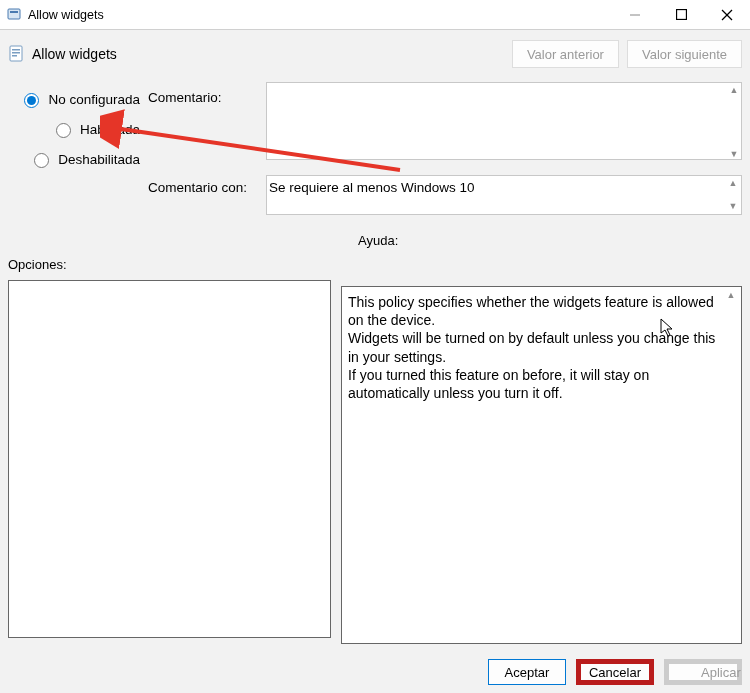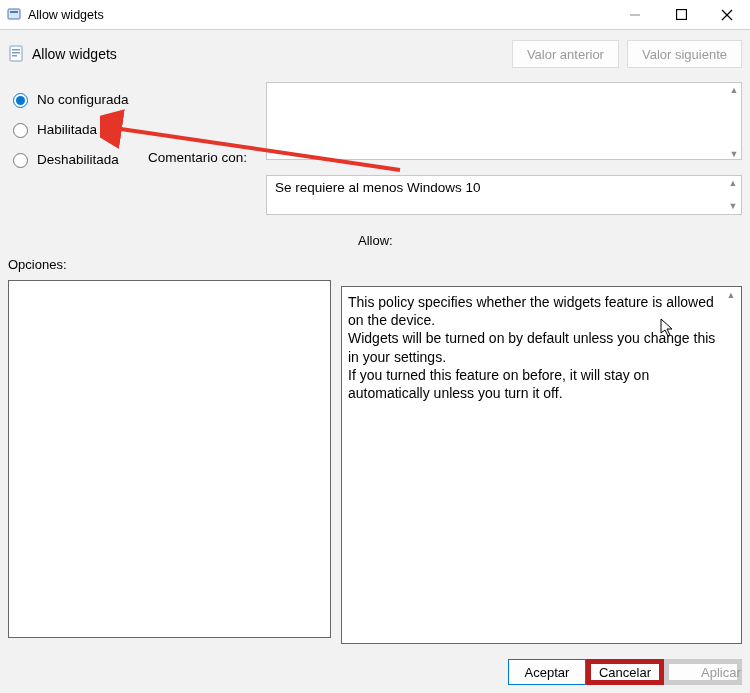--- a/index.html
+++ b/index.html
@@ -17,41 +17,41 @@
 
     
     .header-row { height: 48px; display: flex; align-items: center; padding: 8px 0; }
     .header-row .doc-icon { width: 18px; height: 18px; margin-right: 6px; display: inline-flex; align-items: center; justify-content: center; }
     .header-row .doc-title { flex: 1; font-size: 14px; }
     .nav-btn { height: 28px; padding: 0 14px; background: #fdfdfd; border: 1px solid #ddd; color: #9a9a9a; margin-left: 8px; font-size: 13px; }
 
     
     .config-top { display: flex; gap: 8px; padding: 4px 0 6px 0; }
     .radio-col { width: 132px; padding-top: 2px; }
-    .radio-row { display: flex; align-items: center; height: 30px; font-size: 13.5px; gap: 6px; }
+    .radio-row { display: flex; align-items: center; height: 30px; font-size: 13.5px; gap: 6px; justify-content: flex-end; }
     .radio-row input[type=radio] { width: 15px; height: 15px; accent-color: #0078d4; }
 
     .labels-col { width: 110px; }
     .field-label { height: 30px; display: flex; align-items: center; font-size: 13.5px; }
 
     .fields-col { flex: 1; }
     .comment-box { height: 78px; background: #fff; border: 1px solid #c8c8c8; padding: 3px 6px; font-size: 13px; resize: none; width: 100%; position: relative; }
-    .compat-box { margin-top: 12px; height: 40px; background: #fff; border: 1px solid #c8c8c8; padding: 4px 8px; display: flex; align-items: flex-start; font-size: 13.5px; position: relative; }
+    .compat-box { margin-top: 12px; height: 40px; background: #fff; border: 1px solid #c8c8c8; padding: 4px 2px; display: flex; align-items: flex-start; font-size: 13.5px; position: relative; }
     .scroll-stub { position: absolute; right: 2px; width: 12px; color: #8a8a8a; font-size: 9px; text-align: center; line-height: 1; font-family: Arial, sans-serif; }
 
     
     .mid-labels { display: flex; gap: 10px; margin-top: 12px; }
     .mid-labels div:first-child { width: 340px; margin-top: 24px; }
     .panes { display: flex; gap: 10px; margin-top: 8px; flex: 1; min-height: 0; }
     .pane { border: 1px solid #666; background: #fff; position: relative; }
     .options-pane { width: 323px; height: 358px; }
     .help-pane { flex: 1; height: 358px; padding: 6px 20px 6px 6px; font-size: 14px; line-height: 1.3; margin-top: 6px; }
 
     
-    .bottom { display: flex; justify-content: flex-end; padding: 14px 0 0 0; align-items: center; }
+    .bottom { display: flex; justify-content: flex-end; gap: 10px; padding: 14px 0 0 0; align-items: center; }
     .btn { width: 78px; height: 26px; border: 5px solid #b91c1c; background: #fdfdfd; font-size: 13px; }
     .btn.primary { border: 1.5px solid #0078d4; }
     .btn.disabled { color: #9a9a9a; border-color: #ccc; padding-left: 32px; }
 
     
     .arrow-overlay { position: absolute; left: 100px; top: 88px; pointer-events: none; }
 
     
     .cursor { position: absolute; left: 660px; top: 318px; pointer-events: none; font-size: 16px; color:#000; }
   </style>
@@ -112,41 +112,42 @@
         <input type="radio" name="state" style="">
         <span>Habilitada</span>
       </label>
       <label class="radio-row">
         <input type="radio" name="state" style="">
         <span>Deshabilitada</span>
       </label>
     </div>
 
     <div class="labels-col">
+      <div class="field-label">Comentario:</div>
       <div style="height:60px"></div>
       <div class="field-label">Comentario con:</div>
     </div>
 
     <div class="fields-col">
       <div style="position:relative;">
         <textarea class="comment-box" style=""></textarea>
         <span class="scroll-stub" style="top:4px">▲</span>
         <span class="scroll-stub" style="bottom:4px">▼</span>
       </div>
       <div class="compat-box">
         <span>Se requiere al menos Windows 10</span>
         <span class="scroll-stub" style="top:3px">▲</span>
         <span class="scroll-stub" style="bottom:3px">▼</span>
       </div>
     </div>
   </div>
 
   <div class="mid-labels">
     <div>Opciones:</div>
-    <div>Allow:</div>
+    <div>Ayuda:</div>
   </div>
 
   <div class="panes">
     <div class="pane options-pane"></div>
     <div class="pane help-pane">
       <span style="white-space:pre-wrap;">This policy specifies whether the widgets feature is allowed on the device.
 Widgets will be turned on by default unless you change this in your settings.
 If you turned this feature on before, it will stay on automatically unless you turn it off.</span>
       <span class="scroll-stub" style="top:4px; right:4px;">▲</span>
     </div>

